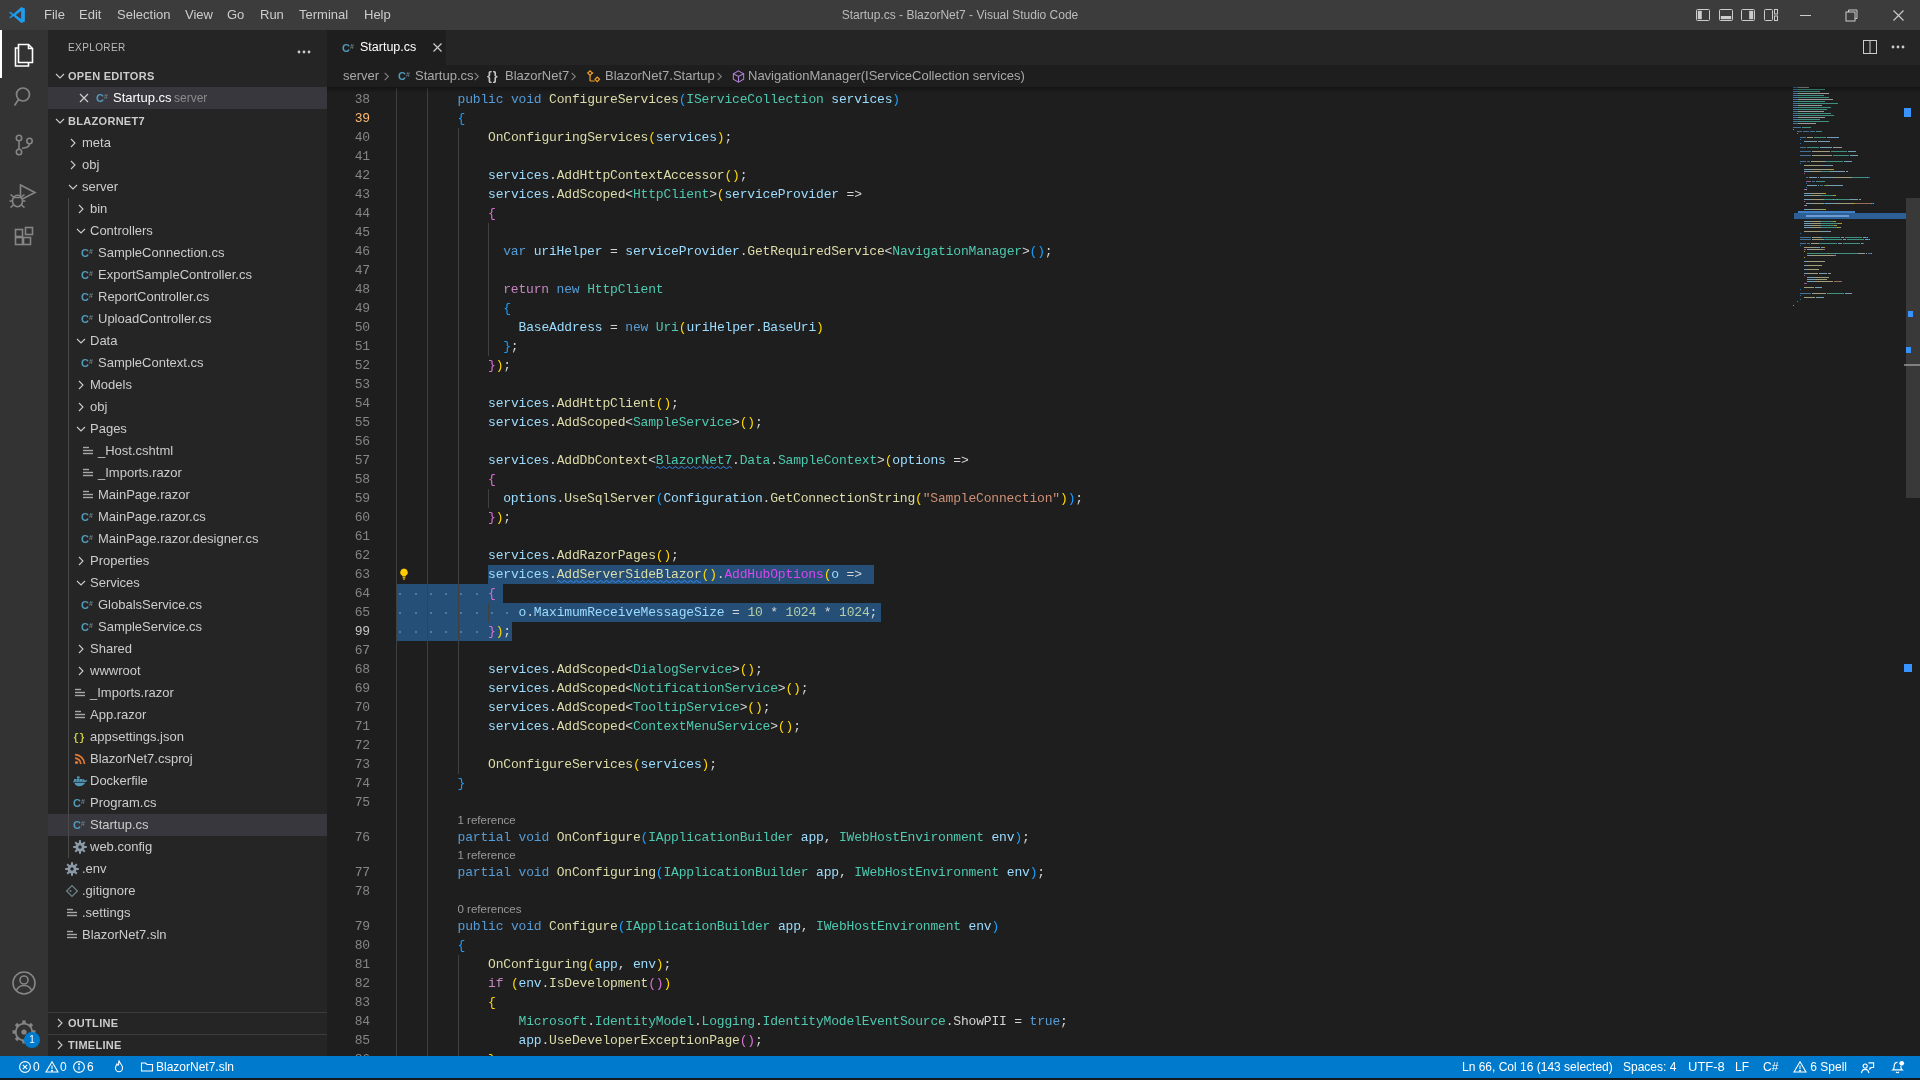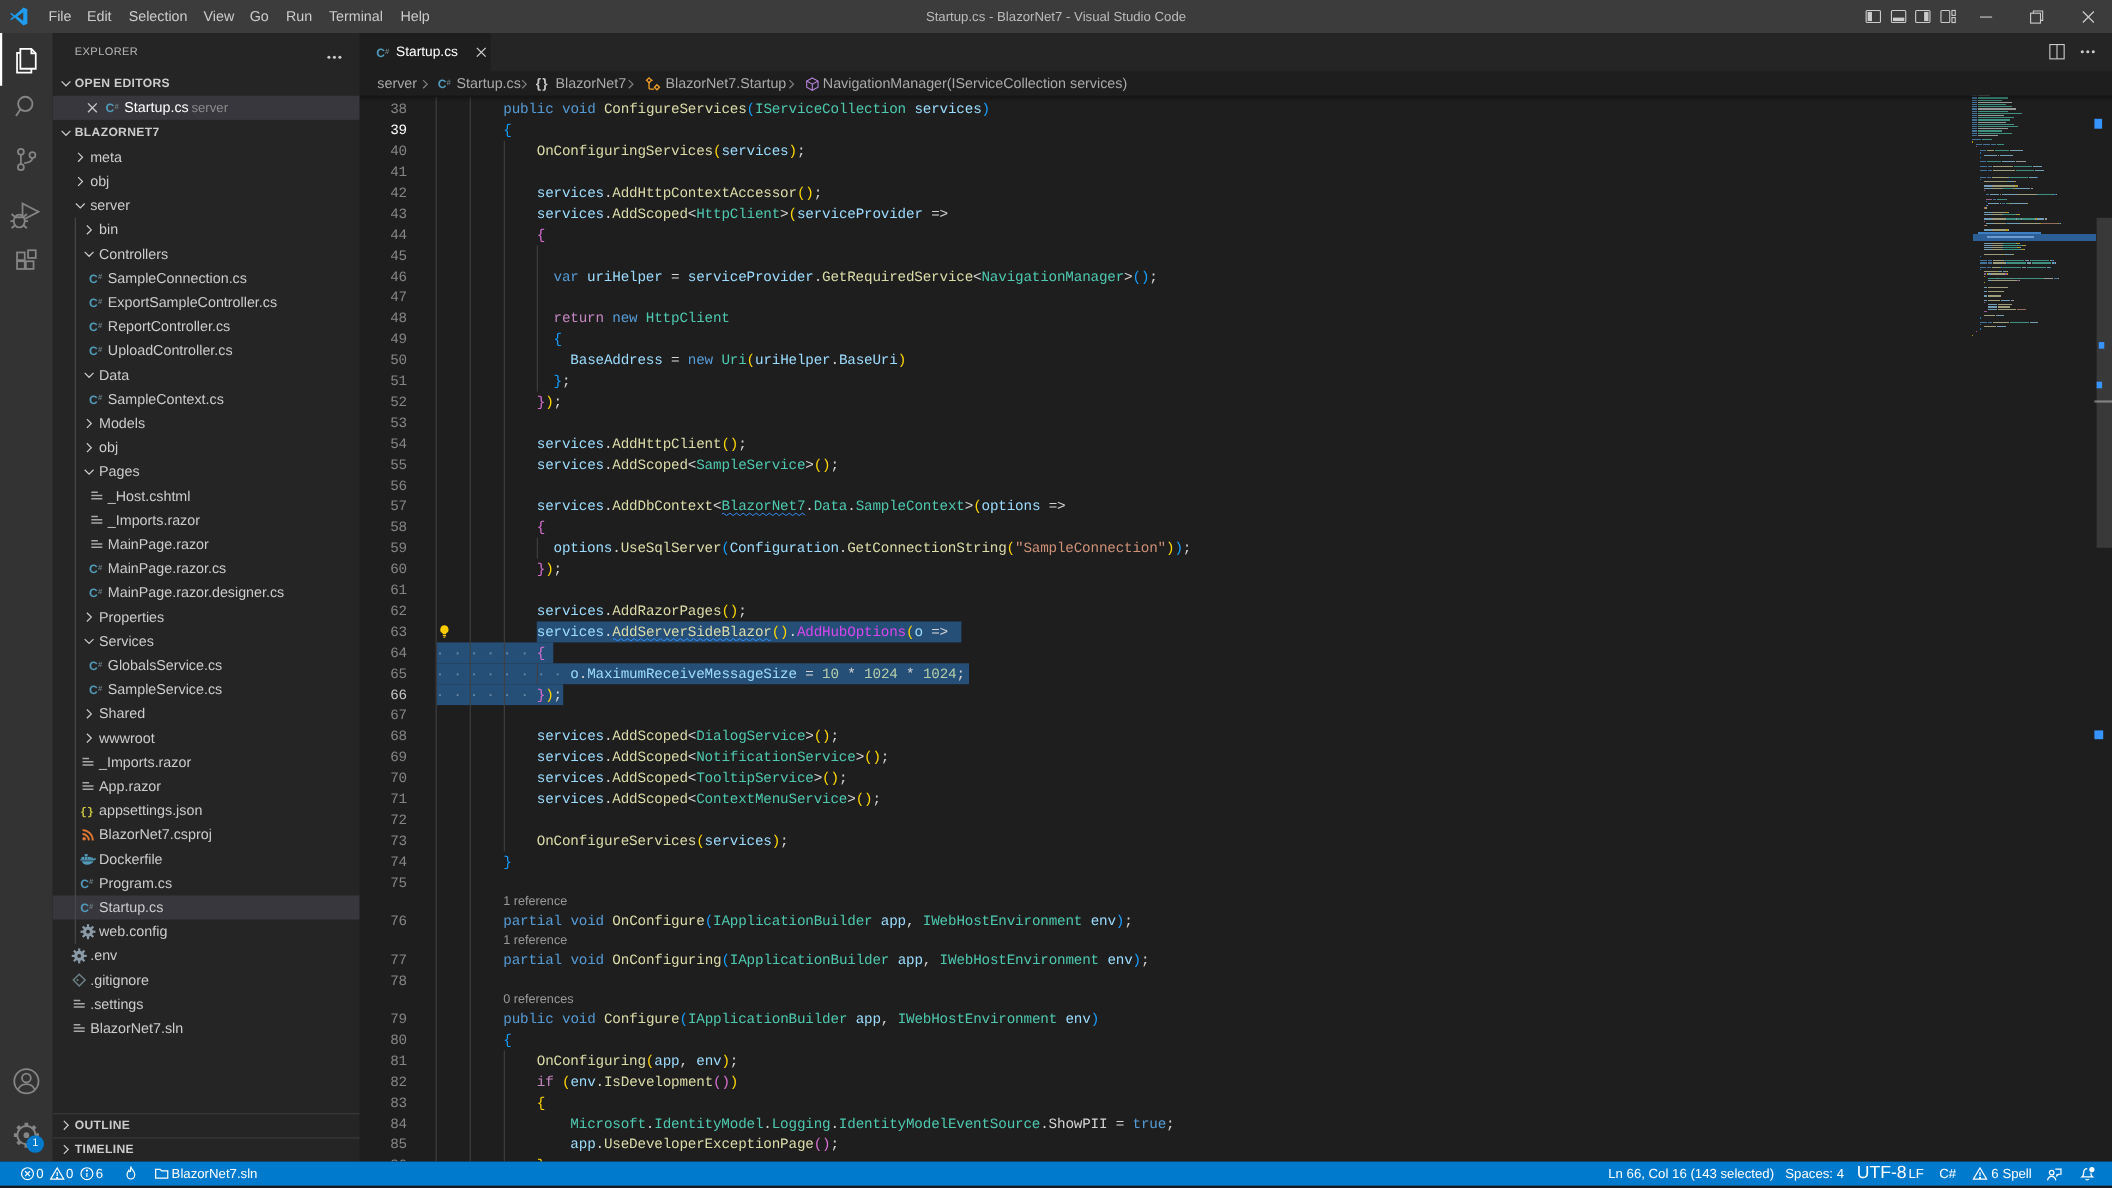--- a/index.html
+++ b/index.html
@@ -469,21 +469,21 @@
       <div style="position:absolute;left:490.8px;top:611.5px;width:2px;height:2px;border-radius:1px;background:rgba(210,220,230,0.38)"></div>
       <div style="position:absolute;left:506.1px;top:611.5px;width:2px;height:2px;border-radius:1px;background:rgba(210,220,230,0.38)"></div>
       <div style="position:absolute;left:399.3px;top:630.5px;width:2px;height:2px;border-radius:1px;background:rgba(210,220,230,0.38)"></div>
       <div style="position:absolute;left:414.6px;top:630.5px;width:2px;height:2px;border-radius:1px;background:rgba(210,220,230,0.38)"></div>
       <div style="position:absolute;left:429.8px;top:630.5px;width:2px;height:2px;border-radius:1px;background:rgba(210,220,230,0.38)"></div>
       <div style="position:absolute;left:445.1px;top:630.5px;width:2px;height:2px;border-radius:1px;background:rgba(210,220,230,0.38)"></div>
       <div style="position:absolute;left:460.3px;top:630.5px;width:2px;height:2px;border-radius:1px;background:rgba(210,220,230,0.38)"></div>
       <div style="position:absolute;left:475.6px;top:630.5px;width:2px;height:2px;border-radius:1px;background:rgba(210,220,230,0.38)"></div>
       <div class="ln" style="top:89.5px;color:#858585">38</div>
       <div class="code" style="left:457.5px;top:89.5px"><span style="color:#569cd6">public</span><span style="color:#d4d4d4"> </span><span style="color:#569cd6">void</span><span style="color:#d4d4d4"> </span><span style="color:#dcdcaa">ConfigureServices</span><span style="color:#179fff">(</span><span style="color:#4ec9b0">IServiceCollection</span><span style="color:#d4d4d4"> </span><span style="color:#9cdcfe">services</span><span style="color:#179fff">)</span></div>
-      <div class="ln" style="top:108.5px;color:#ffffff">39</div>
+      <div class="ln" style="top:108.5px;color:#fdba74">39</div>
       <div class="code" style="left:457.5px;top:108.5px"><span style="color:#179fff">{</span></div>
       <div class="ln" style="top:127.5px;color:#858585">40</div>
       <div class="code" style="left:488.0px;top:127.5px"><span style="color:#dcdcaa">OnConfiguringServices</span><span style="color:#ffd700">(</span><span style="color:#9cdcfe">services</span><span style="color:#ffd700">)</span><span style="color:#d4d4d4">;</span></div>
       <div class="ln" style="top:146.5px;color:#858585">41</div>
       <div class="ln" style="top:165.5px;color:#858585">42</div>
       <div class="code" style="left:488.0px;top:165.5px"><span style="color:#9cdcfe">services</span><span style="color:#d4d4d4">.</span><span style="color:#dcdcaa">AddHttpContextAccessor</span><span style="color:#ffd700">()</span><span style="color:#d4d4d4">;</span></div>
       <div class="ln" style="top:184.5px;color:#858585">43</div>
       <div class="code" style="left:488.0px;top:184.5px"><span style="color:#9cdcfe">services</span><span style="color:#d4d4d4">.</span><span style="color:#dcdcaa">AddScoped</span><span style="color:#d4d4d4">&lt;</span><span style="color:#4ec9b0">HttpClient</span><span style="color:#d4d4d4">&gt;</span><span style="color:#ffd700">(</span><span style="color:#9cdcfe">serviceProvider</span><span style="color:#d4d4d4"> </span><span style="color:#d4d4d4">=&gt;</span></div>
       <div class="ln" style="top:203.5px;color:#858585">44</div>
       <div class="code" style="left:488.0px;top:203.5px"><span style="color:#da70d6">{</span></div>
@@ -521,21 +521,21 @@
       <div class="ln" style="top:545.5px;color:#858585">62</div>
       <div class="code" style="left:488.0px;top:545.5px"><span style="color:#9cdcfe">services</span><span style="color:#d4d4d4">.</span><span style="color:#dcdcaa">AddRazorPages</span><span style="color:#ffd700">()</span><span style="color:#d4d4d4">;</span></div>
       <div class="ln" style="top:564.5px;color:#858585">63</div>
       <div class="code" style="left:488.0px;top:564.5px"><span style="color:#9cdcfe">services</span><span style="color:#d4d4d4">.</span><span style="color:#dcdcaa;position:relative;display:inline-block;vertical-align:top">AddServerSideBlazor<svg style="position:absolute;left:0;bottom:1px" width="144" height="4" viewBox="0 0 144 4" preserveAspectRatio="none">
             <path d="M0 2.6 Q1.5 0.4 3 2.6 T6 2.6 T9 2.6 T12 2.6 T15 2.6 T18 2.6 T21 2.6 T24 2.6 T27 2.6 T30 2.6 T33 2.6 T36 2.6 T39 2.6 T42 2.6 T45 2.6 T48 2.6 T51 2.6 T54 2.6 T57 2.6 T60 2.6 T63 2.6 T66 2.6 T69 2.6 T72 2.6 T75 2.6 T78 2.6 T81 2.6 T84 2.6 T87 2.6 T90 2.6 T93 2.6 T96 2.6 T99 2.6 T102 2.6 T105 2.6 T108 2.6 T111 2.6 T114 2.6 T117 2.6 T120 2.6 T123 2.6 T126 2.6 T129 2.6 T132 2.6 T135 2.6 T138 2.6 T141 2.6 T144 2.6 T147 2.6 T150 2.6 T153 2.6 T156 2.6" stroke="#3794ff" stroke-width="0.9" fill="none"></path>
           </svg></span><span style="color:#ffd700">()</span><span style="color:#d4d4d4">.</span><span style="color:#d946ef">AddHubOptions</span><span style="color:#ffd700">(</span><span style="color:#9cdcfe">o</span><span style="color:#d4d4d4"> </span><span style="color:#d4d4d4">=&gt;</span></div>
       <div class="ln" style="top:583.5px;color:#858585">64</div>
       <div class="code" style="left:488.0px;top:583.5px"><span style="color:#da70d6">{</span></div>
       <div class="ln" style="top:602.5px;color:#858585">65</div>
       <div class="code" style="left:518.5px;top:602.5px"><span style="color:#9cdcfe">o</span><span style="color:#d4d4d4">.</span><span style="color:#9cdcfe">MaximumReceiveMessageSize</span><span style="color:#d4d4d4"> </span><span style="color:#d4d4d4">=</span><span style="color:#d4d4d4"> </span><span style="color:#b5cea8">10</span><span style="color:#d4d4d4"> </span><span style="color:#d4d4d4">*</span><span style="color:#d4d4d4"> </span><span style="color:#b5cea8">1024</span><span style="color:#d4d4d4"> </span><span style="color:#d4d4d4">*</span><span style="color:#d4d4d4"> </span><span style="color:#b5cea8">1024</span><span style="color:#d4d4d4">;</span></div>
-      <div class="ln" style="top:621.5px;color:#c6c6c6">66</div>
+      <div class="ln" style="top:621.5px;color:#c6c6c6">99</div>
       <div class="code" style="left:488.0px;top:621.5px"><span style="color:#da70d6">}</span><span style="color:#ffd700">)</span><span style="color:#d4d4d4">;</span></div>
       <div class="ln" style="top:640.5px;color:#858585">67</div>
       <div class="ln" style="top:659.5px;color:#858585">68</div>
       <div class="code" style="left:488.0px;top:659.5px"><span style="color:#9cdcfe">services</span><span style="color:#d4d4d4">.</span><span style="color:#dcdcaa">AddScoped</span><span style="color:#d4d4d4">&lt;</span><span style="color:#4ec9b0">DialogService</span><span style="color:#d4d4d4">&gt;</span><span style="color:#ffd700">()</span><span style="color:#d4d4d4">;</span></div>
       <div class="ln" style="top:678.5px;color:#858585">69</div>
       <div class="code" style="left:488.0px;top:678.5px"><span style="color:#9cdcfe">services</span><span style="color:#d4d4d4">.</span><span style="color:#dcdcaa">AddScoped</span><span style="color:#d4d4d4">&lt;</span><span style="color:#4ec9b0">NotificationService</span><span style="color:#d4d4d4">&gt;</span><span style="color:#ffd700">()</span><span style="color:#d4d4d4">;</span></div>
       <div class="ln" style="top:697.5px;color:#858585">70</div>
       <div class="code" style="left:488.0px;top:697.5px"><span style="color:#9cdcfe">services</span><span style="color:#d4d4d4">.</span><span style="color:#dcdcaa">AddScoped</span><span style="color:#d4d4d4">&lt;</span><span style="color:#4ec9b0">TooltipService</span><span style="color:#d4d4d4">&gt;</span><span style="color:#ffd700">()</span><span style="color:#d4d4d4">;</span></div>
       <div class="ln" style="top:716.5px;color:#858585">71</div>
       <div class="code" style="left:488.0px;top:716.5px"><span style="color:#9cdcfe">services</span><span style="color:#d4d4d4">.</span><span style="color:#dcdcaa">AddScoped</span><span style="color:#d4d4d4">&lt;</span><span style="color:#4ec9b0">ContextMenuService</span><span style="color:#d4d4d4">&gt;</span><span style="color:#ffd700">()</span><span style="color:#d4d4d4">;</span></div>
@@ -947,21 +947,21 @@
     <span style="position:absolute;left:87px;top:0;line-height:22px;color:#ffffff;font-size:12px;white-space:nowrap">6</span>
     <span style="position:absolute;left:112px;top:4px"><svg width="14" height="14" viewBox="0 0 14 14">
         <path d="M7 1 C7.5 3 10.5 4.5 10.5 8 A3.5 3.8 0 0 1 3.5 8 C3.5 6 4.5 5.2 5 4 C5.6 5 6.2 5.4 6.5 5 C7 4.3 6.3 3 7 1 Z" stroke="#ffffff" stroke-width="1.1" fill="none"></path>
       </svg></span>
     <span style="position:absolute;left:140px;top:4px"><svg width="14" height="14" viewBox="0 0 14 14">
         <path d="M1.5 3 H5.5 L7 4.5 H12.5 V11 H1.5 Z" stroke="#ffffff" stroke-width="1.1" fill="none"></path>
       </svg></span>
     <span style="position:absolute;left:156px;top:0;line-height:22px;color:#ffffff;font-size:12px;white-space:nowrap">BlazorNet7.sln</span>
     <span style="position:absolute;left:1462px;top:0;line-height:22px;color:#ffffff;font-size:12px;white-space:nowrap">Ln 66, Col 16 (143 selected)</span>
     <span style="position:absolute;left:1623px;top:0;line-height:22px;color:#ffffff;font-size:12px;white-space:nowrap">Spaces: 4</span>
-    <span style="position:absolute;left:1688px;top:0;line-height:22px;color:#ffffff;font-size:16px;white-space:nowrap">UTF-8</span>
+    <span style="position:absolute;left:1688px;top:0;line-height:22px;color:#ffffff;font-size:13px;white-space:nowrap">UTF-8</span>
     <span style="position:absolute;left:1735px;top:0;line-height:22px;color:#ffffff;font-size:12px;white-space:nowrap">LF</span>
     <span style="position:absolute;left:1763px;top:0;line-height:22px;color:#ffffff;font-size:12px;white-space:nowrap">C#</span>
     <span style="position:absolute;left:1793px;top:0;line-height:22px;color:#ffffff;font-size:12px;white-space:nowrap"><svg style="vertical-align:-3px" width="14" height="14" viewBox="0 0 14 14">
         <g stroke="#ffffff" stroke-width="1.1" fill="none">
           <path d="M7 1.8 L13 12 H1 Z"></path>
           <path d="M7 5.5 V9"></path>
           <circle cx="7" cy="10.8" r="0.5" fill="#fff"></circle>
         </g>
       </svg> 6 Spell</span>
     <svg style="position:absolute;left:1860px;top:4px" width="15" height="15" viewBox="0 0 16 16">

